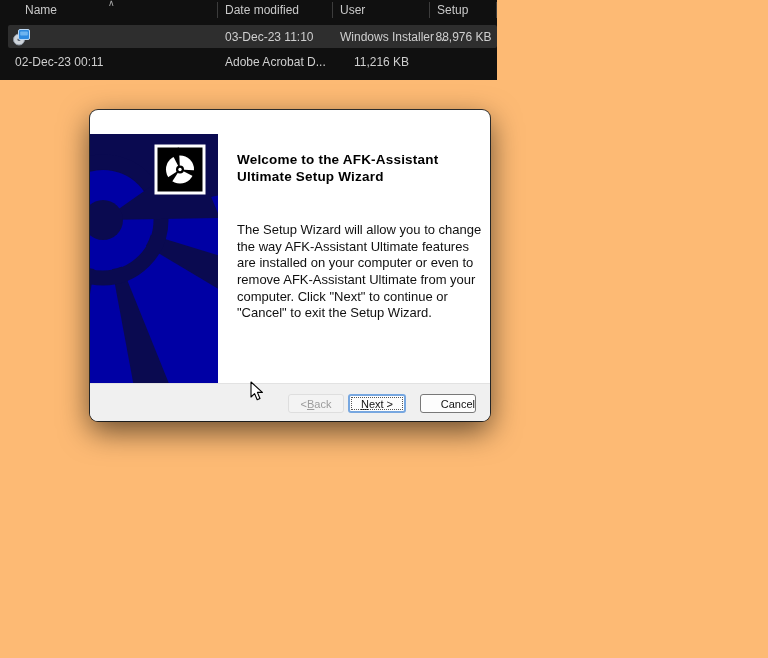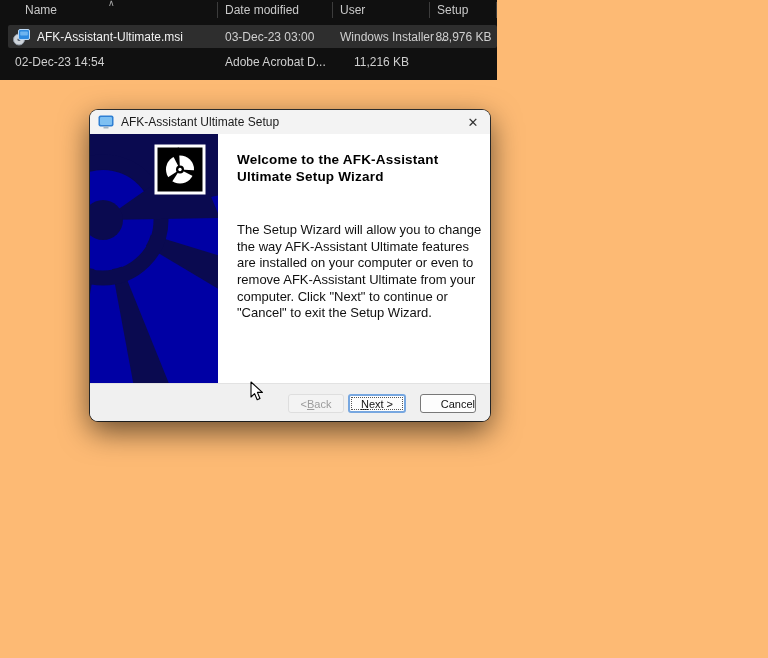--- a/index.html
+++ b/index.html
@@ -71,45 +71,35 @@
     <div class="sort-chevron">∧</div>
 
     <div class="file-row selected" style="top:25px;">
       <div class="name">
         <svg class="ficon" viewBox="0 0 18 18">
           <circle cx="7" cy="11.5" r="5.5" fill="#cfd4da" stroke="#8d98a5" stroke-width="1"></circle>
           <circle cx="7" cy="11.5" r="1.6" fill="#5a6470"></circle>
           <rect x="6.5" y="1.5" width="11" height="10" rx="1.5" fill="#2f8ae0" stroke="#bcd9f5" stroke-width="1"></rect>
           <rect x="8.2" y="3.4" width="7.6" height="4.2" rx="0.8" fill="#6fb4ef"></rect>
         </svg>
-        <span>AFK-Assistant-Ultimate.msi</span>
       </div>
-      <div class="dim">03-Dec-23 03:00</div>
+      <div class="dim">03-Dec-23 11:10</div>
       <div class="dim">Windows Installer ...</div>
       <div class="size">88,976 KB</div>
     </div>
 
     <div class="file-row" style="top:50px;">
-      <div class="dim">02-Dec-23 14:54</div>
+      <div class="dim">02-Dec-23 00:11</div>
       <div class="dim">Adobe Acrobat D...</div>
       <div class="size">11,216 KB</div>
     </div>
   </div>
 
   <div class="dialog">
 
-    <div class="titlebar">
-      <svg class="titlebar-icon" viewBox="0 0 16 14">
-        <rect x="0.5" y="0.5" width="15" height="11" rx="2" fill="#2f7fd3"></rect>
-        <rect x="2" y="2" width="12" height="8" rx="1" fill="#7ec0f2"></rect>
-        <rect x="5.5" y="11.5" width="5" height="2" fill="#9fb2c2"></rect>
-      </svg>
-      <span class="titlebar-text">AFK-Assistant Ultimate Setup</span>
-      <div class="close-btn">✕</div>
-    </div>
 
     <div class="dialog-body">
 
       <svg class="banner" viewBox="0 0 128 249">
         <rect x="0" y="0" width="128" height="249" fill="#0a0a50"></rect>
 
         <polygon points="13,86 267,32 238,216 143,311 -32,342" fill="#0000a4"></polygon>
 
         <polygon points="13,86 150,128 150,168" fill="#0a0a50"></polygon>
         <polygon points="13,86 84,262 46,264" fill="#0a0a50"></polygon>

